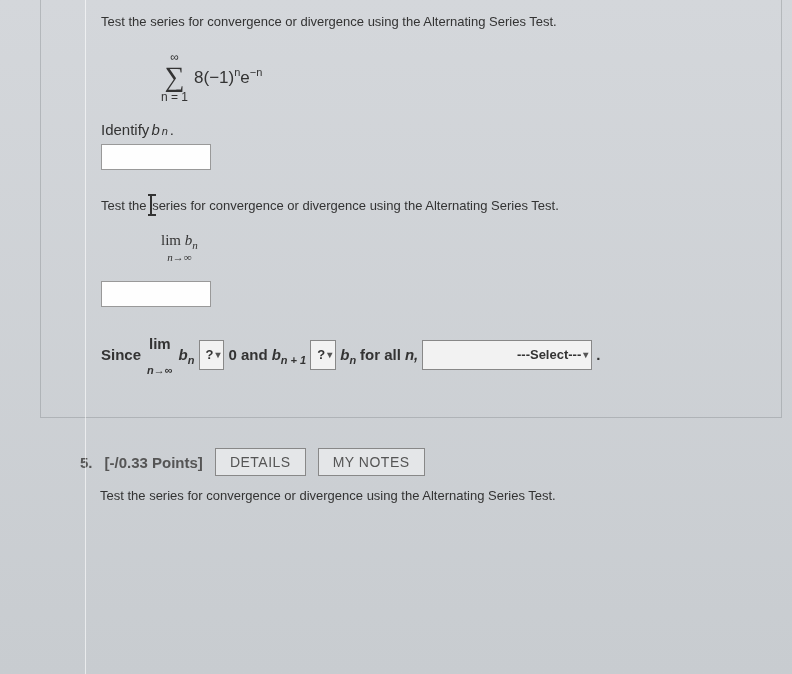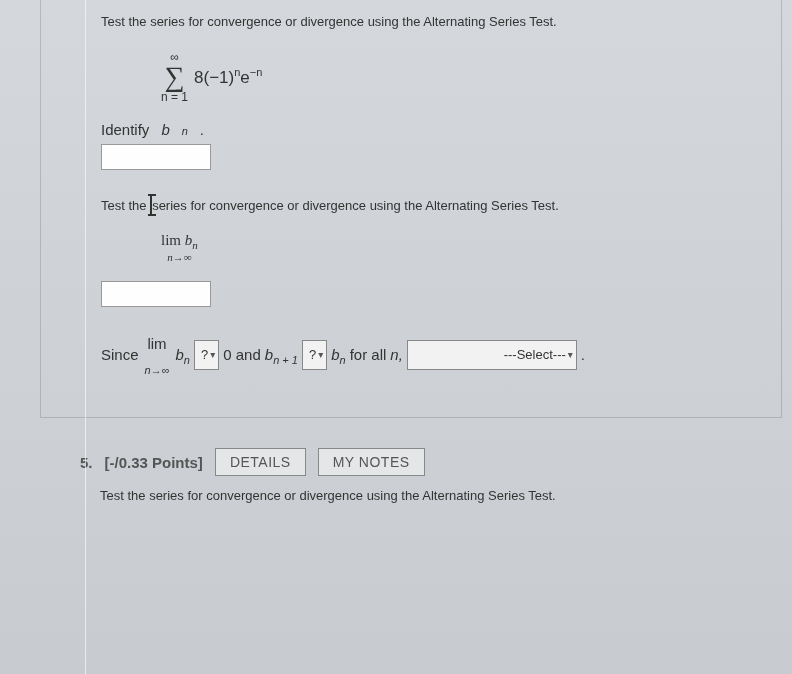--- a/index.html
+++ b/index.html
@@ -42,30 +42,31 @@
     }
     .sum-wrap { display: inline-flex; flex-direction: column; align-items: center; }
     .sum-limit { font-size: 12px; line-height: 1; font-family: Arial; }
     .sigma { font-size: 28px; line-height: 1; }
     .sum-row { display: inline-flex; align-items: center; gap: 6px; }
     .math-expr { font-size: 17px; font-family: Arial; }
     .sup { font-size: 11px; vertical-align: super; }
     .lim-wrap { display: inline-flex; flex-direction: column; align-items: center; font-family: Liberation Serif, serif; }
     .lim-top { font-size: 15px; }
     .lim-bottom { font-size: 11px; font-style: italic; }
-    .identify-row { font-size: 15px; display:flex; align-items:baseline; gap:12px; margin: 6px 0 0 0;}
+    .identify-row { font-size: 15px; display:flex; align-items:baseline; gap:2px; margin: 6px 0 0 0;}
     .input-box {
       width: 110px; height: 26px; border: 1px solid #999;
       background: #fefefe; display: block; margin: 6px 0 22px 0;
     }
     .input-box.small { width: 110px; }
     .since-text {
       font-size: 15px; color: #333; line-height: 2;
       display: flex; flex-wrap: wrap; align-items: center; gap: 4px;
       margin: 16px 0 18px 0;
+      font-weight: bold;
     }
     .since-text .sub { font-size: 11px; vertical-align: sub; font-style: italic; }
     .inline-lim { display:inline-flex; flex-direction:column; align-items:center; margin: 0 2px;}
     .dropdown {
       display: inline-flex; align-items: center; gap: 2px;
       border: 1px solid #888; background: #f2f2f2;
       padding: 1px 3px 1px 6px; font-size: 13px; cursor: pointer;
     }
     .dropdown.wide { min-width: 170px; justify-content: flex-end; }
     .chevron { font-size: 10px; color: #555; }

